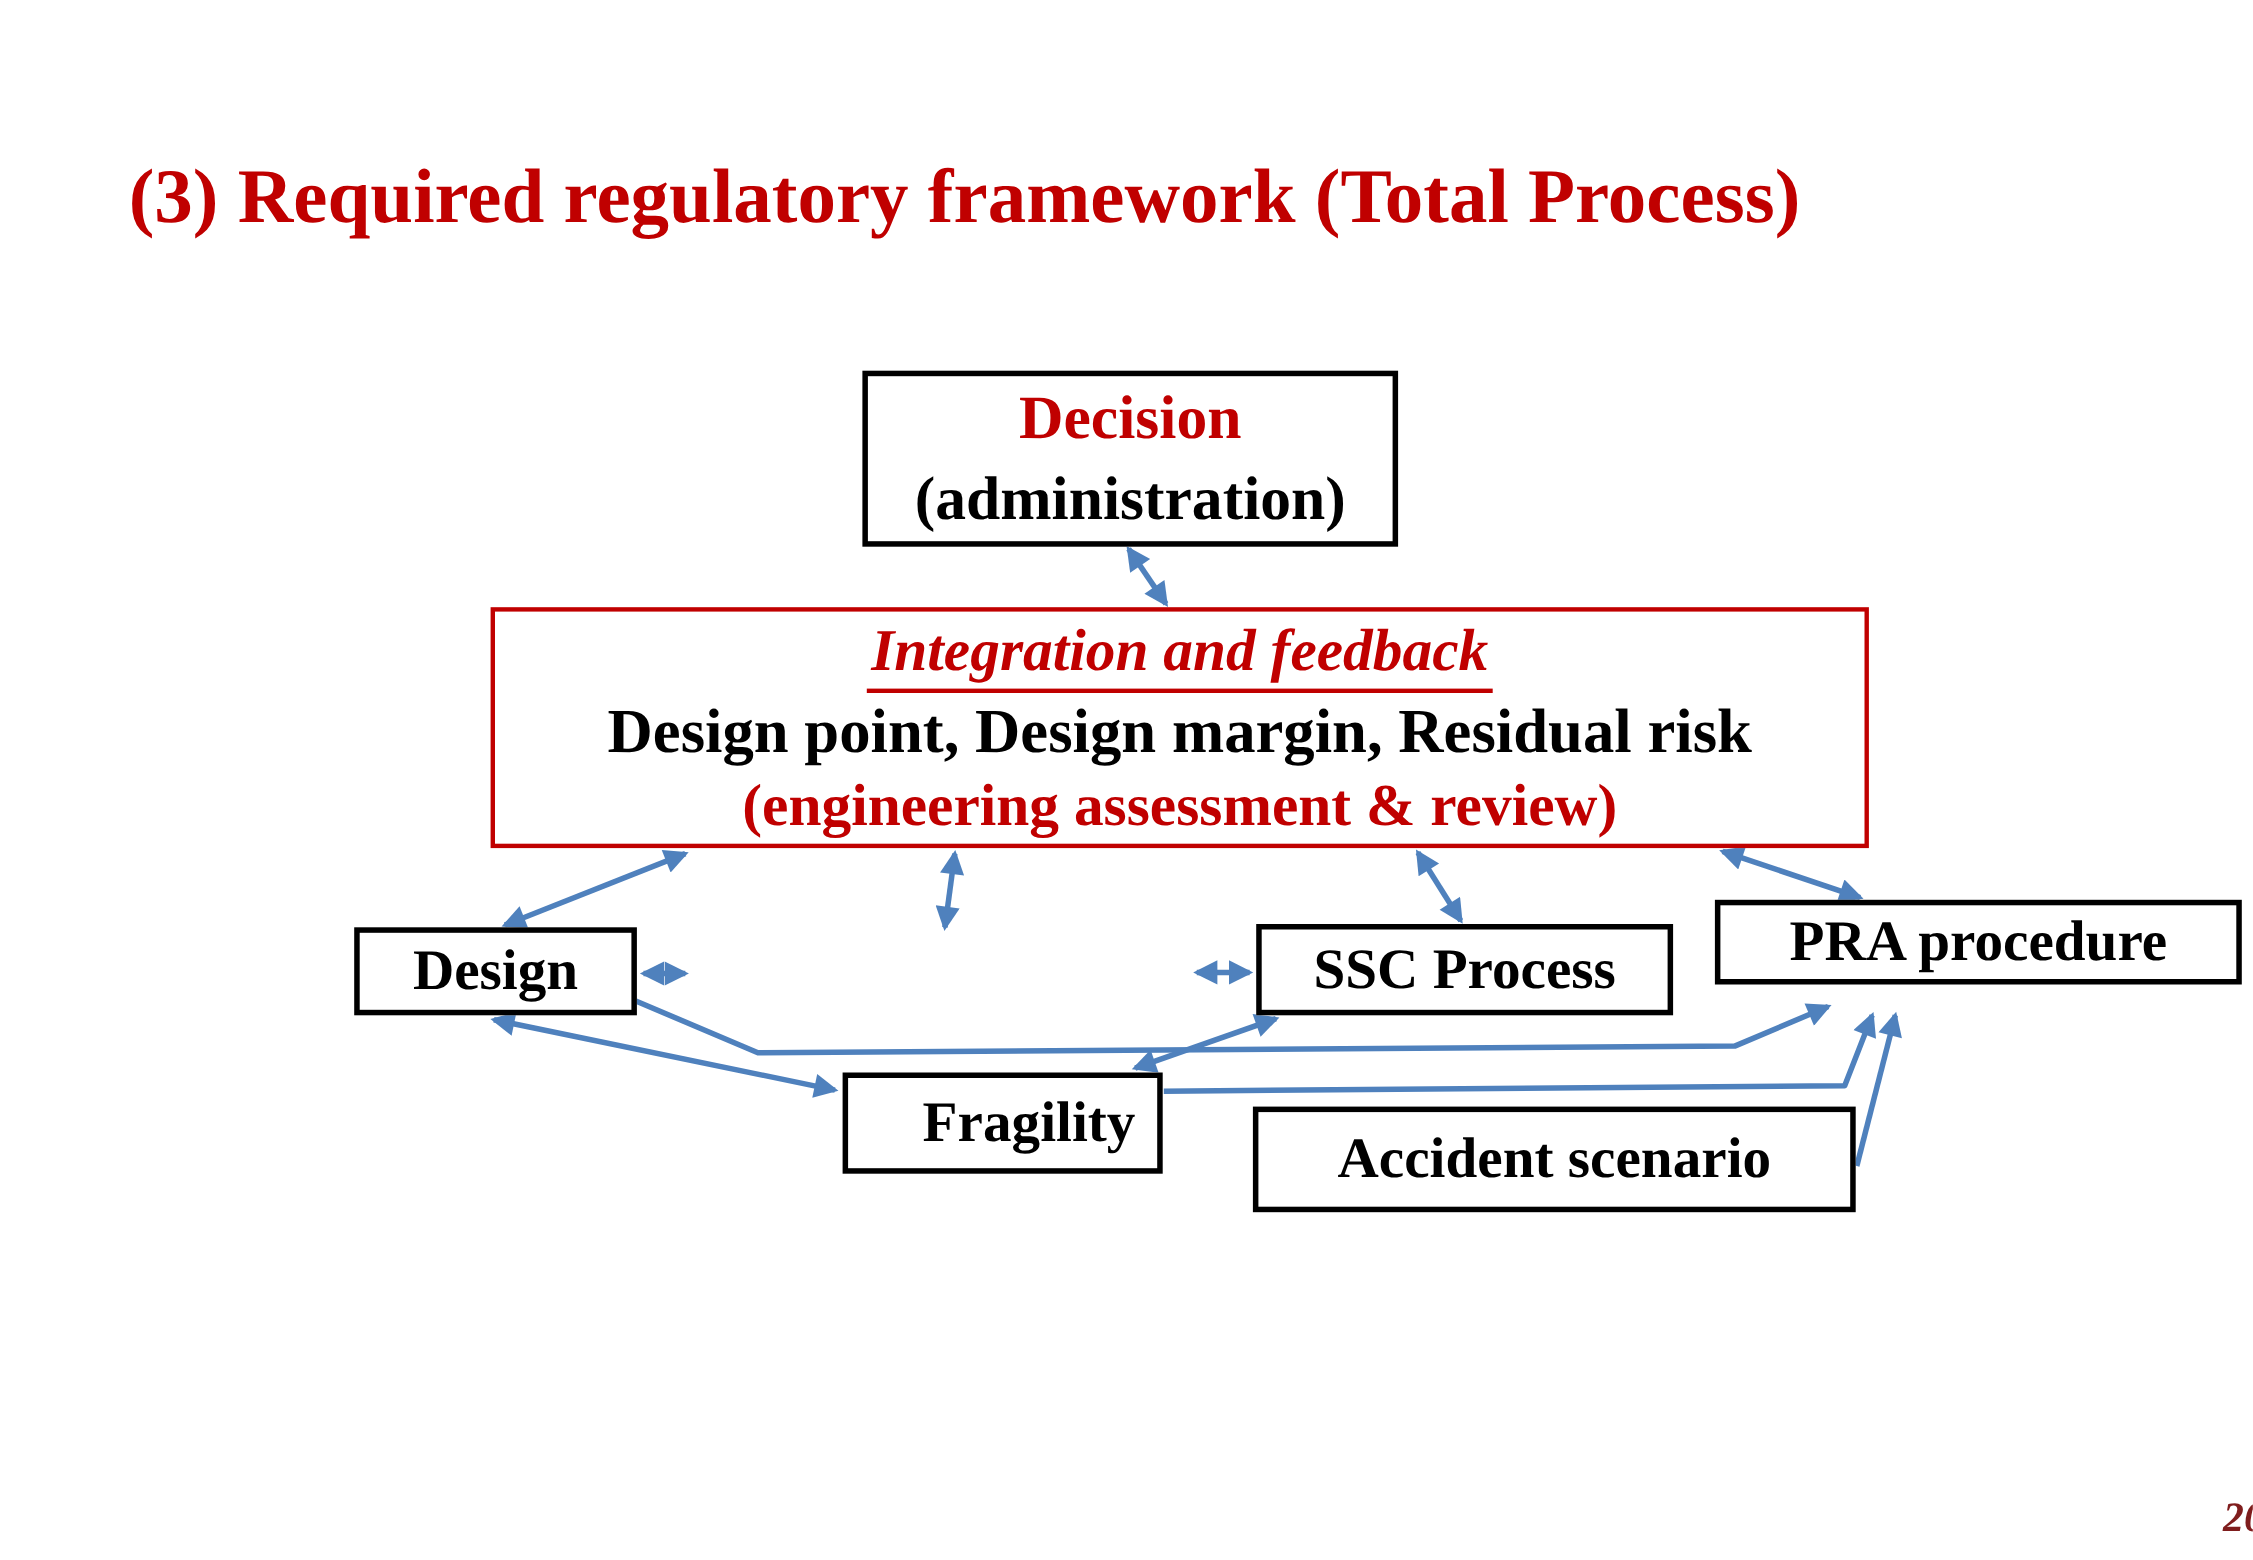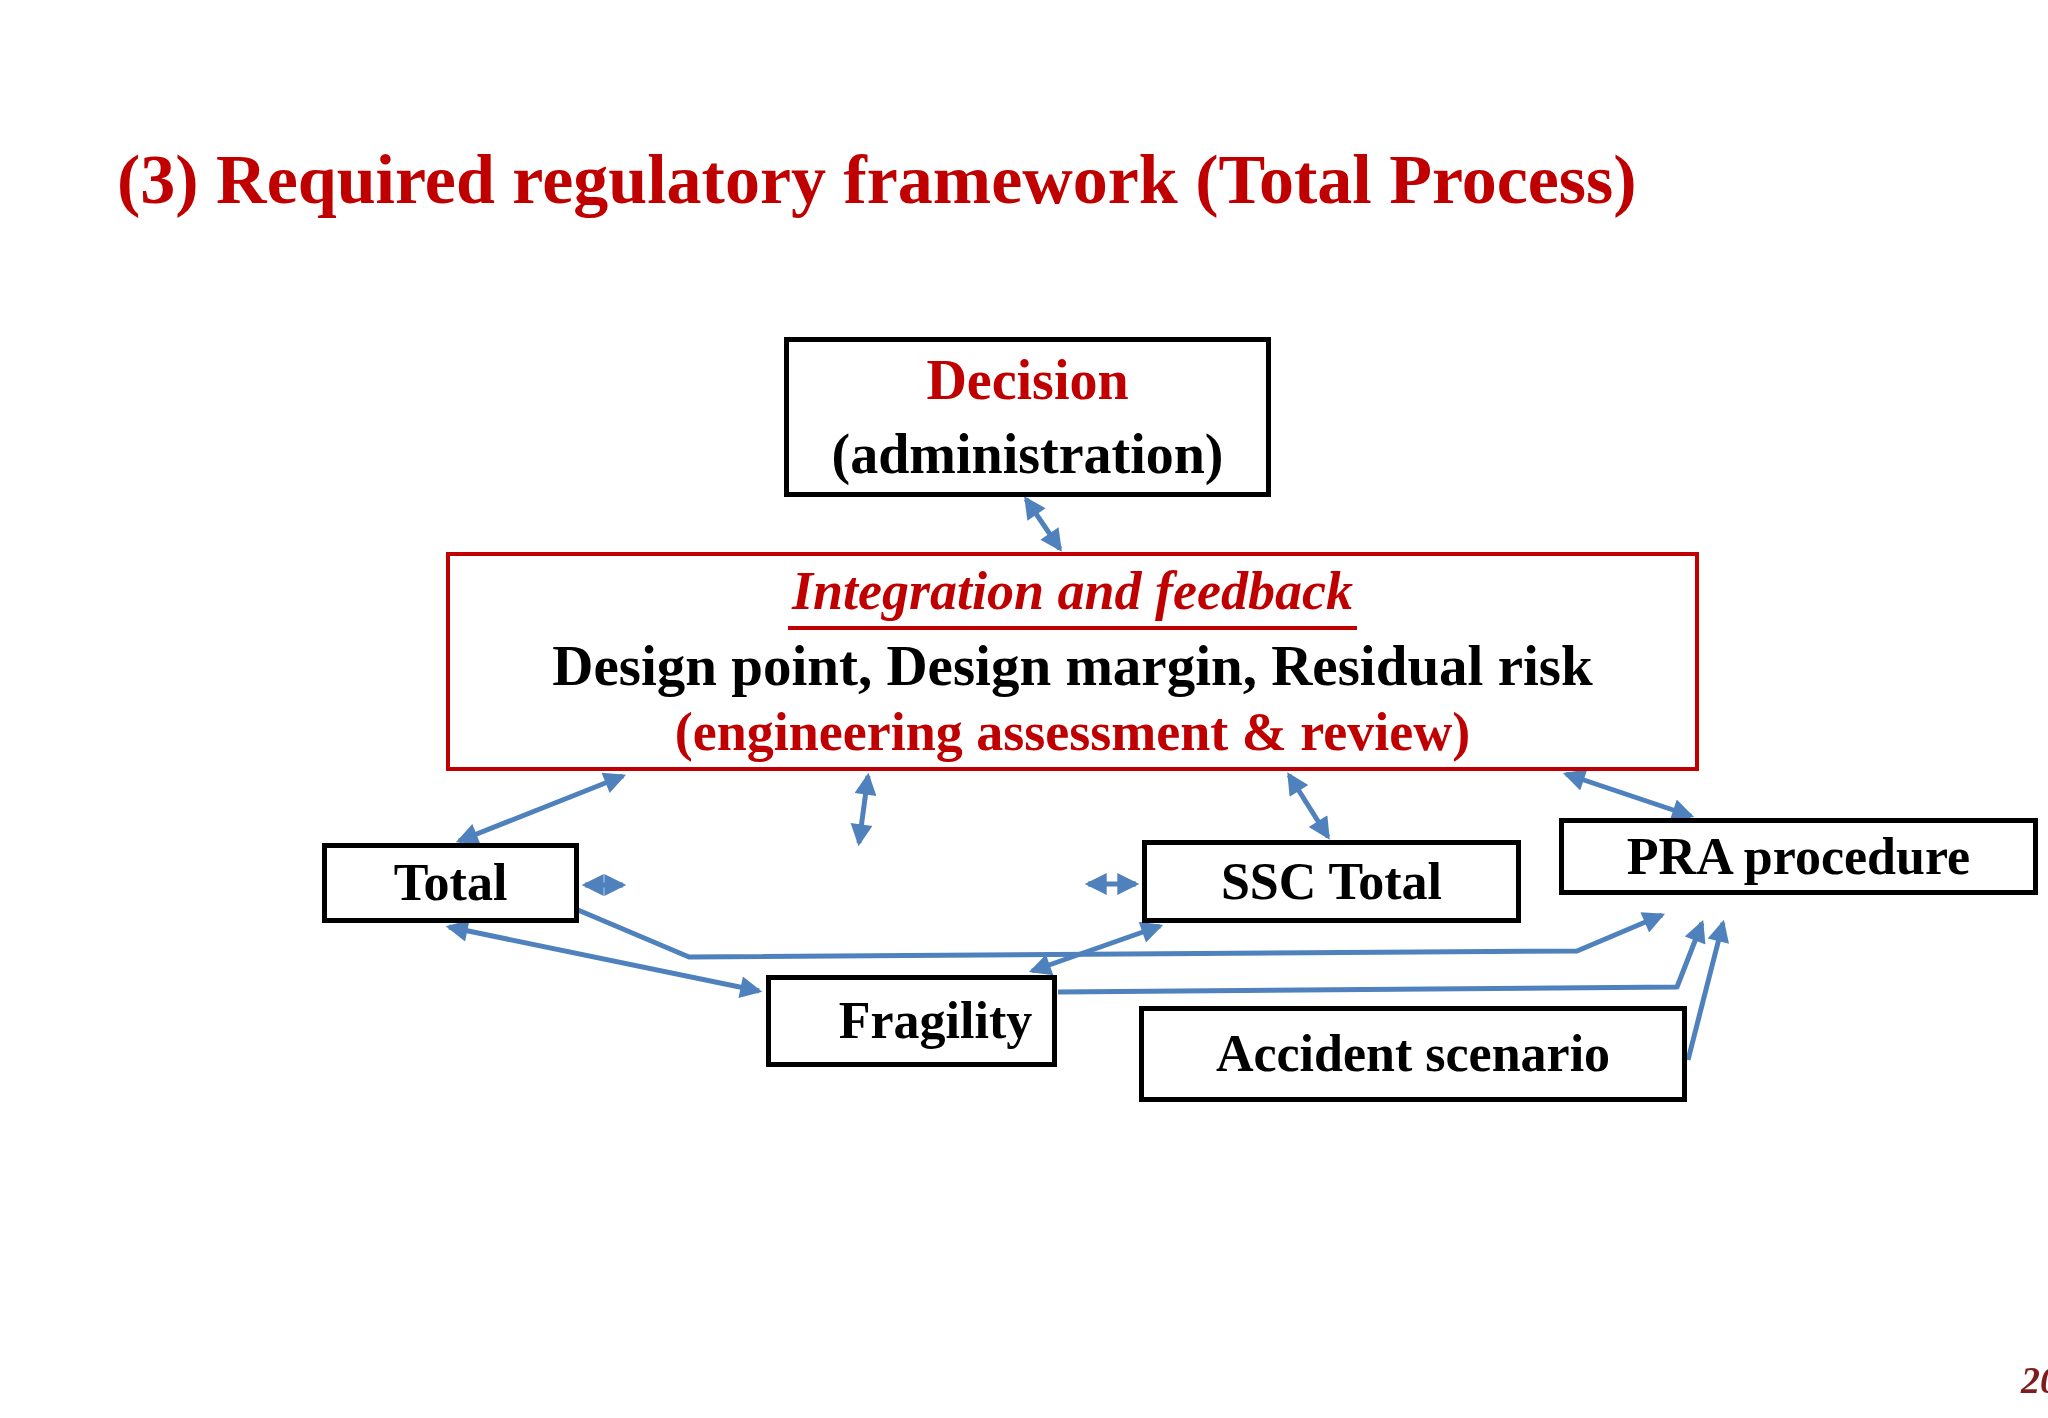--- a/index.html
+++ b/index.html
@@ -113,26 +113,26 @@
     <div class="line2">(administration)</div>
   </div>
 
   <div class="node integration">
     <div class="line1">Integration and feedback</div>
     <div class="line2">Design point, Design margin, Residual risk</div>
     <div class="line3">(engineering assessment &amp; review)</div>
   </div>
 
   <div class="node small hazard">
-    <span>Total</span>
+    <span>Design</span>
   </div>
 
 
   <div class="node small ssc">
-    <span>SSC Total</span>
+    <span>SSC Process</span>
   </div>
 
   <div class="node small pra">
     <span>PRA procedure</span>
   </div>
 
   <div class="node small fragility">
     <span>Fragility</span>
   </div>
 

